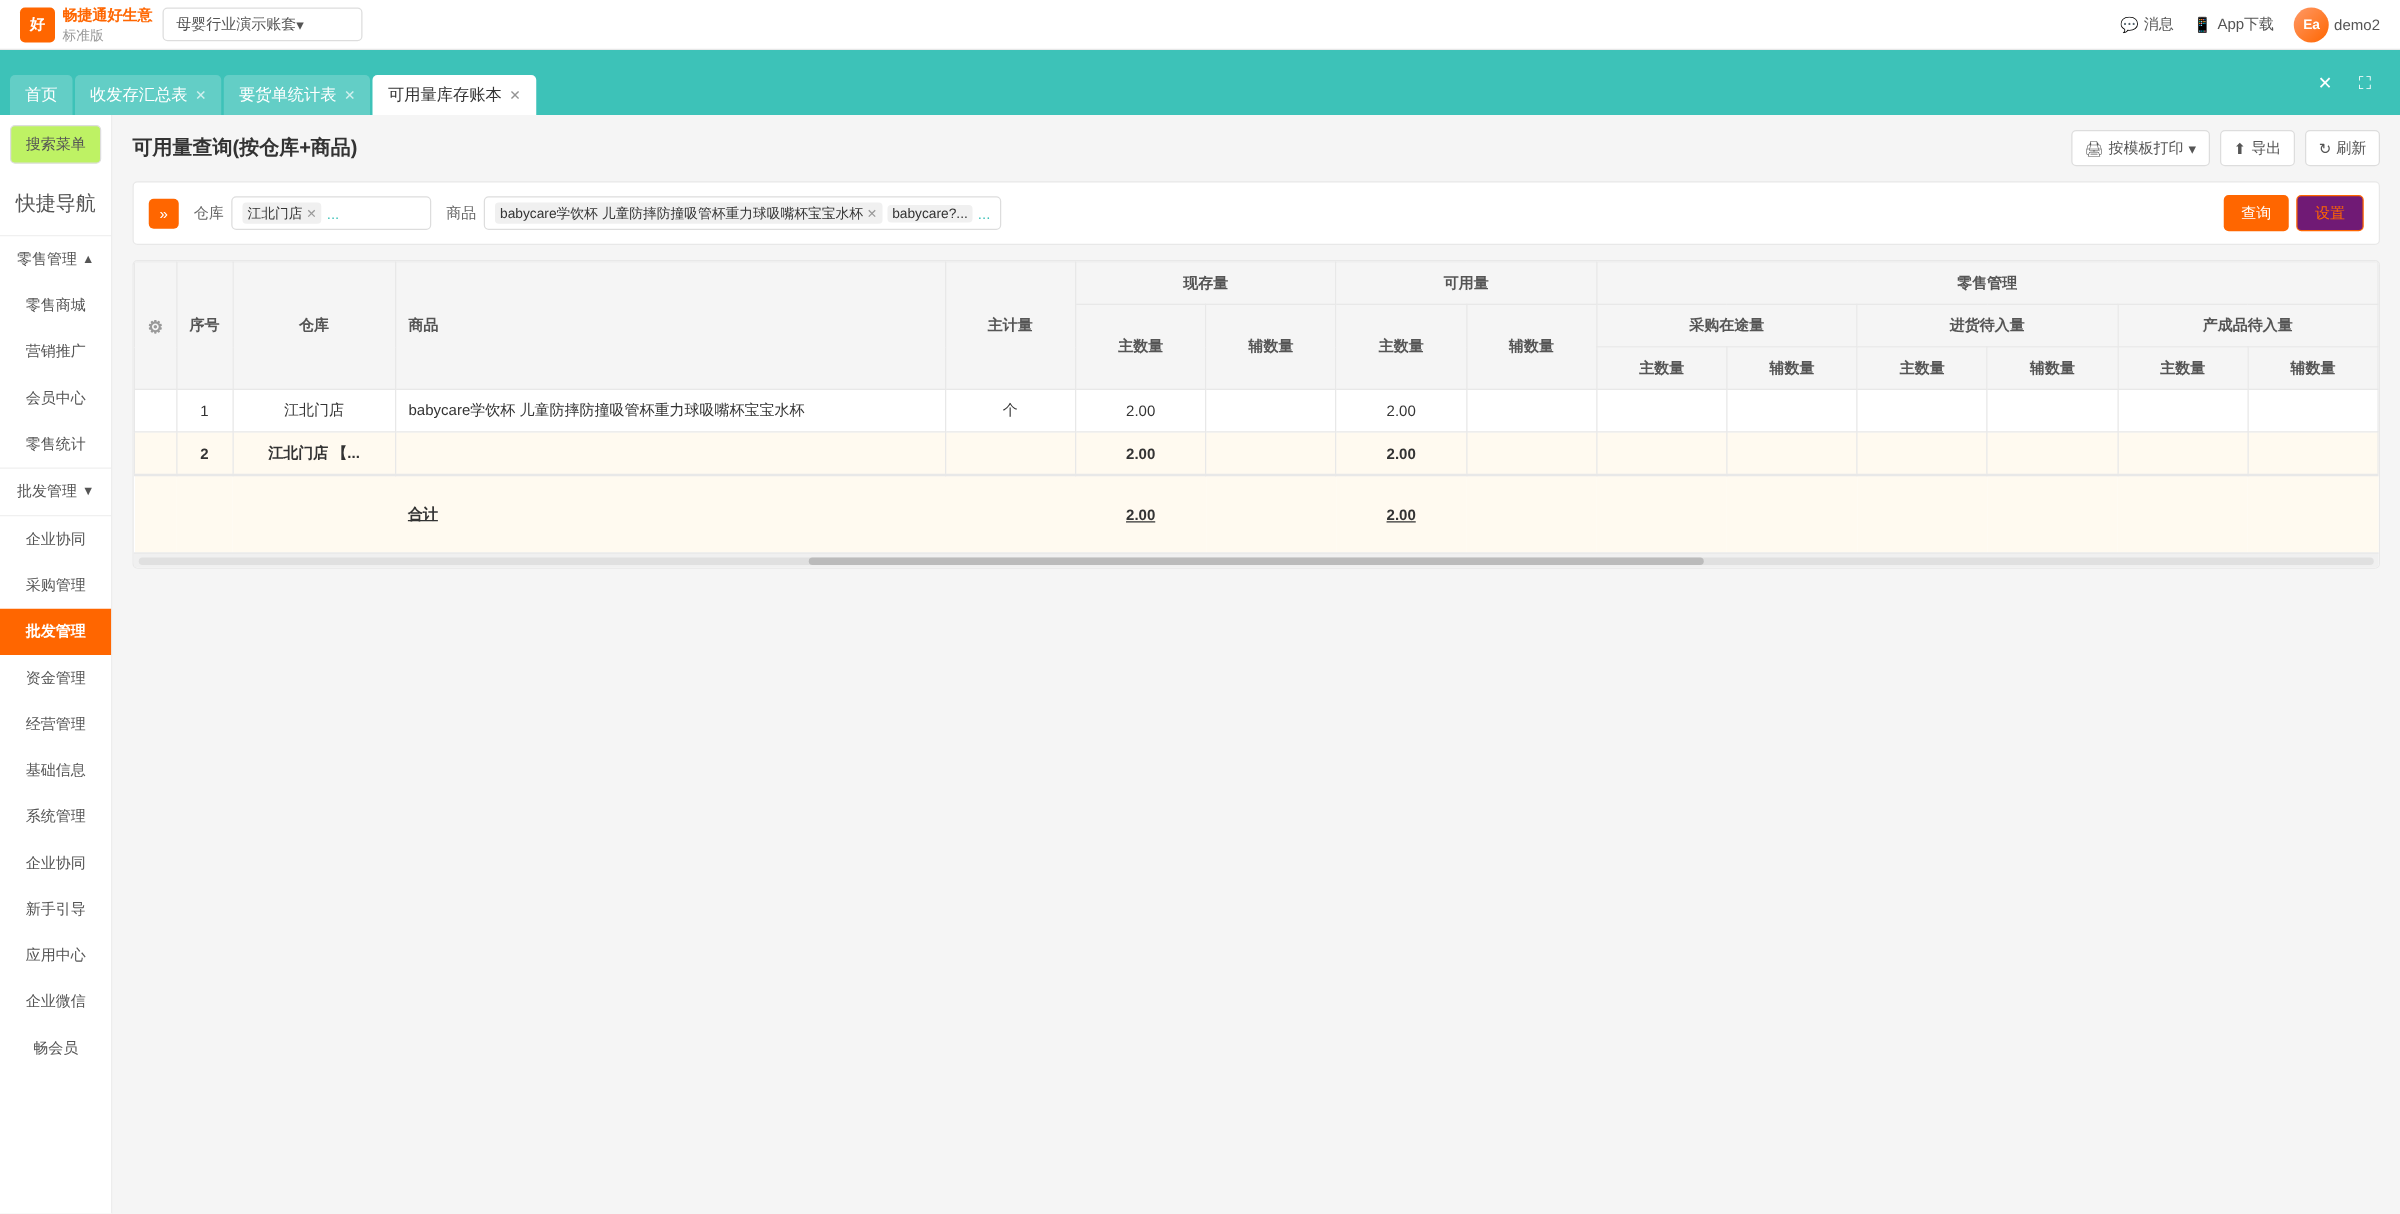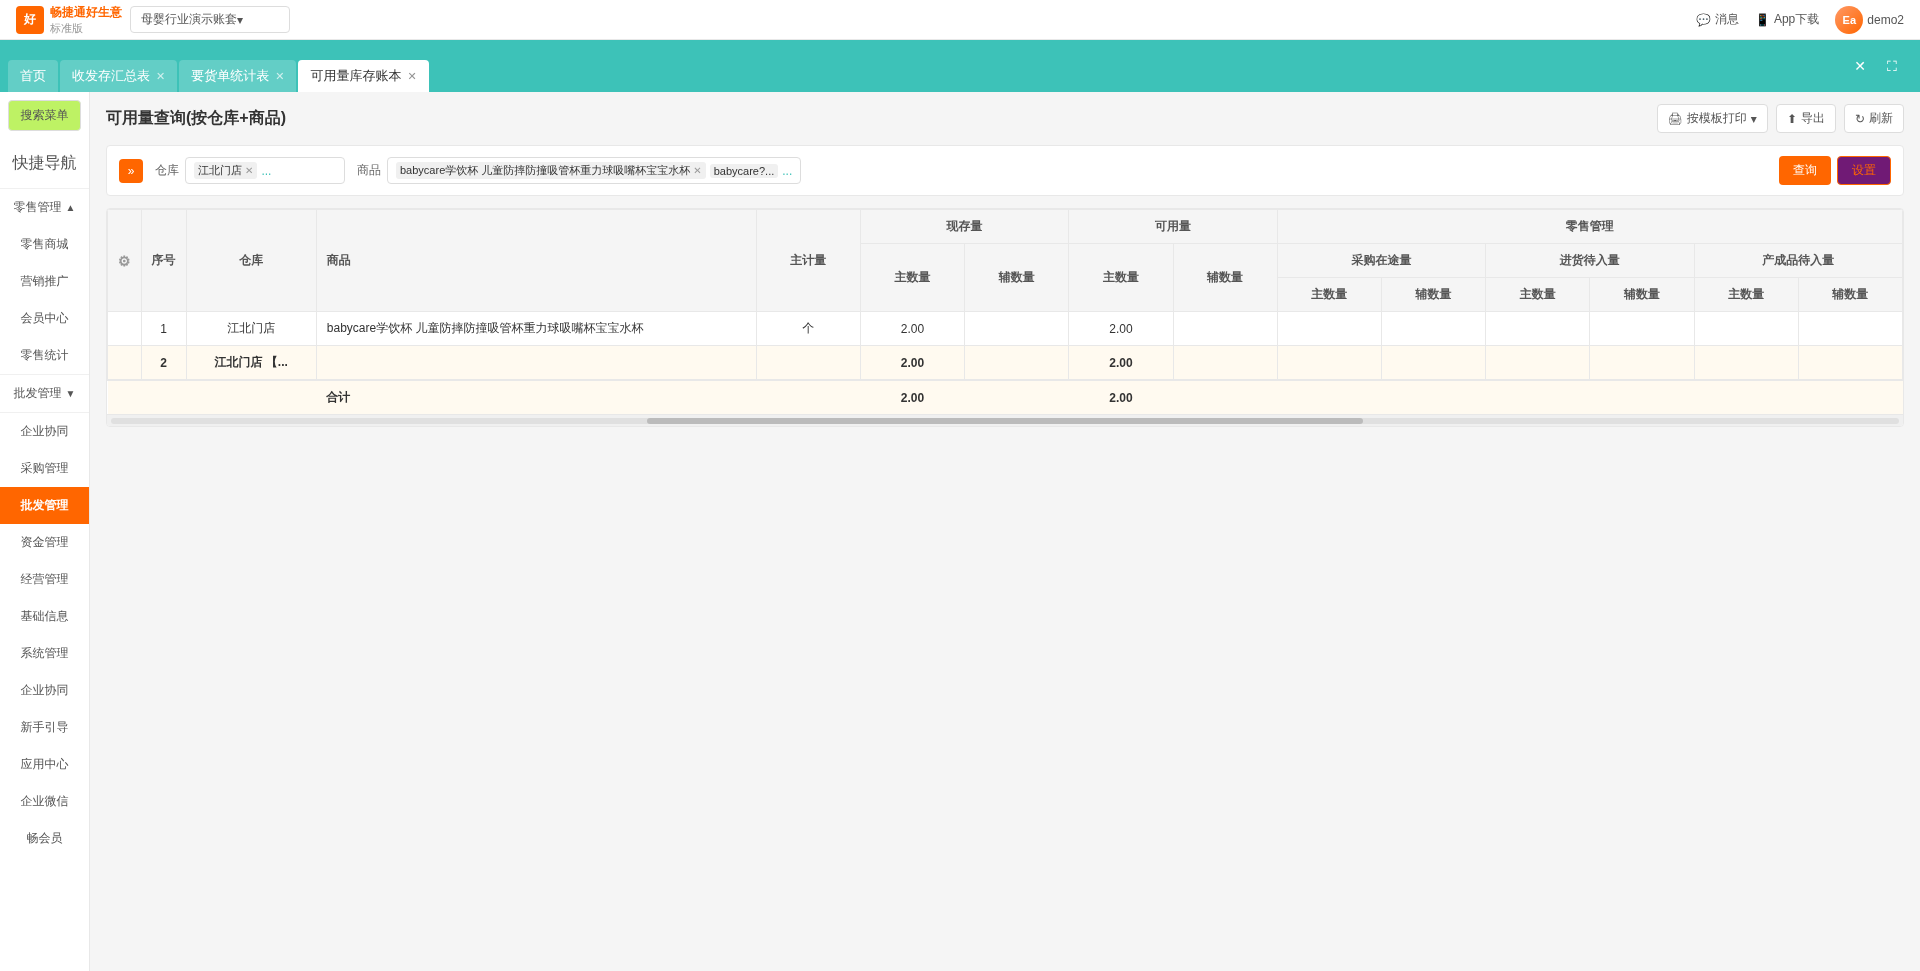--- a/index.html
+++ b/index.html
@@ -70,21 +70,21 @@
     thead tr.header-top th { font-weight: bold; }
     tbody tr td { padding: 8px 10px; text-align: center; border: 1px solid #e8e8e8; color: #333; white-space: nowrap; }
     .col-settings { width: 30px; }
     .col-no { width: 40px; }
     .col-warehouse { min-width: 100px; }
     .col-product { min-width: 280px; text-align: left !important; }
     .col-num { min-width: 80px; }
 
     
     .table-footer { background: #fffaf0; border-top: 2px solid #e8e8e8; }
-    .table-footer td { padding: 8px 10px; font-weight: bold; text-align: center; }
+    .table-footer td { padding: 22px 10px; font-weight: bold; text-align: center; text-decoration: underline; }
 
     
     .scrollbar-area { height: 12px; background: #f0f0f0; border-top: 1px solid #e8e8e8; display: flex; align-items: center; padding: 0 4px; }
     .scrollbar-track { flex: 1; height: 6px; background: #e0e0e0; border-radius: 3px; position: relative; }
     .scrollbar-thumb { height: 6px; background: #bbb; border-radius: 3px; width: 40%; position: absolute; left: 30%; }
 
     
     .gear-cell { font-size: 14px; cursor: pointer; color: #999; }
   </style>
 </head>

